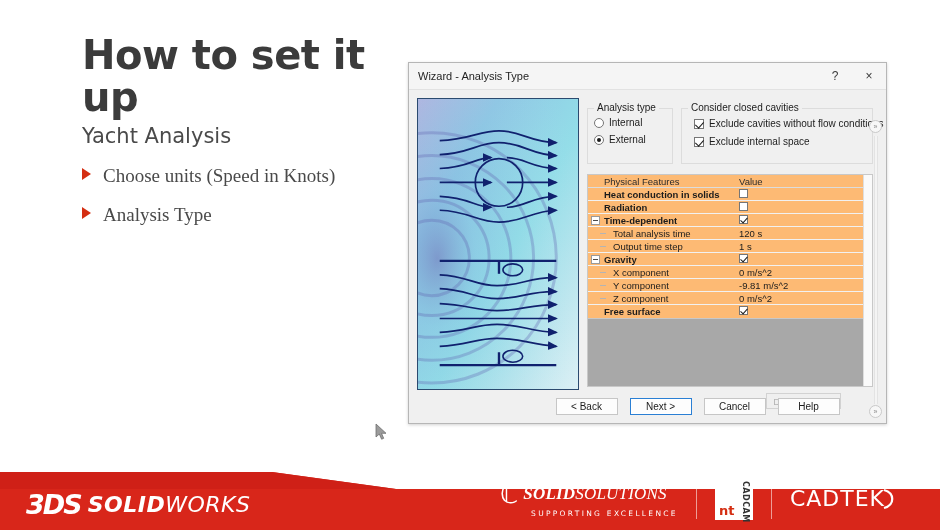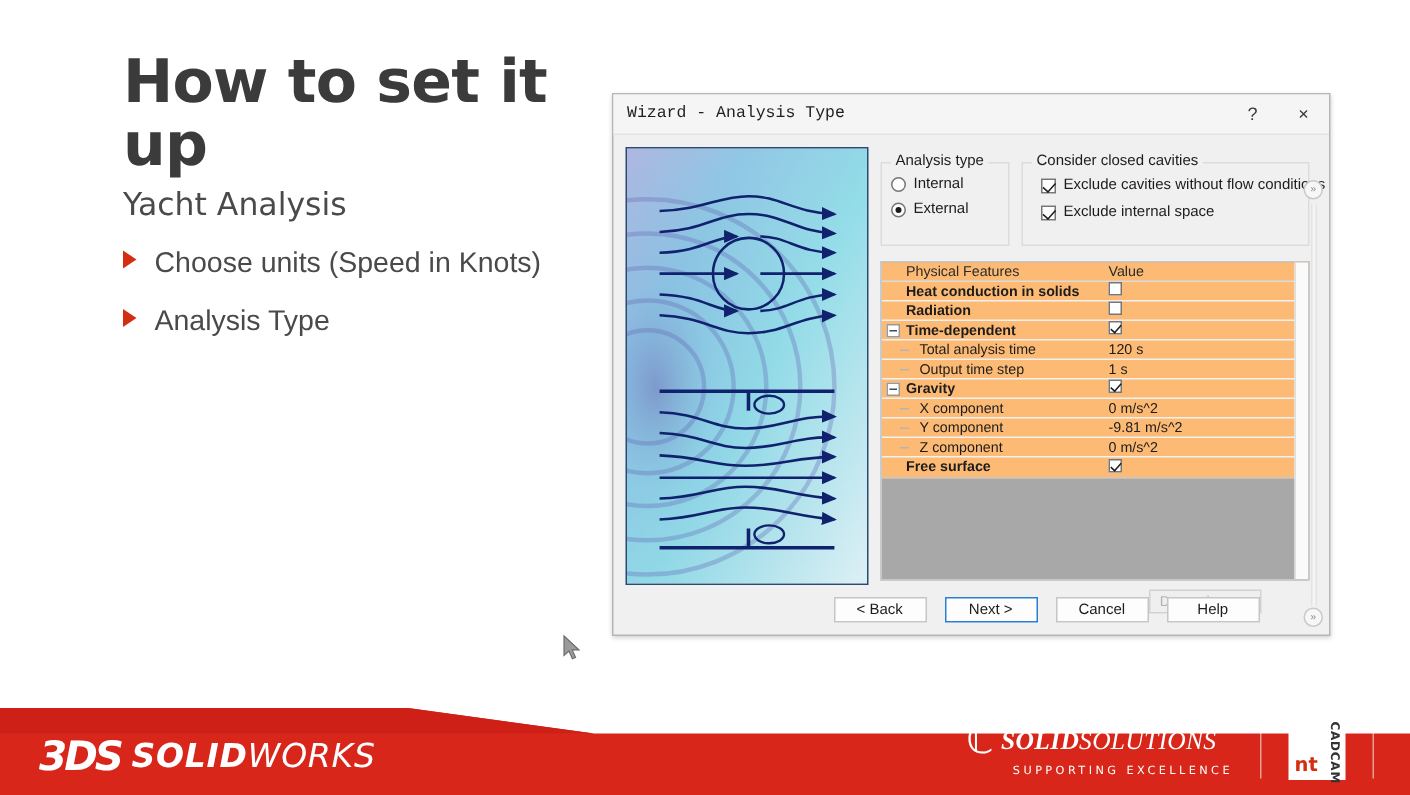--- a/index.html
+++ b/index.html
@@ -26,41 +26,41 @@
   .bullet-row { display:flex; align-items:baseline; margin-top:17px; }
   .bullet-marker {
     width:0; height:0; flex:0 0 auto;
     border-left:9px solid #d42e12;
     border-top:6px solid transparent;
     border-bottom:6px solid transparent;
     margin-right:12px; position:relative; top:-2px;
   }
   .bullet-label {
     font-size:19px; color:#4a4a4a;
-    font-family:Liberation Sans, sans-serif;
+    font-family:Liberation Serif, serif;
     text-align:right;
   }
 
   
   #dialog {
     position:absolute; left:408px; top:62px;
     width:479px; height:362px;
     background:#f0f0f0;
     border:1px solid #b6b6b6;
     box-shadow:0 1px 3px rgba(0,0,0,.18);
     font-size:10px;
     color:#1c1c1c;
   }
   #dialog-titlebar {
     height:27px; background:#f5f5f5;
     border-bottom:1px solid #e2e2e2;
     display:flex; align-items:center;
     padding-left:9px;
   }
-  #dialog-title { font-size:11px; color:#1f1f1f; flex:1;font-family:Liberation Mono, monospace; }
+  #dialog-title { font-size:11px; color:#1f1f1f; flex:1; }
   .title-btn {
     width:34px; height:26px;
     display:flex; align-items:center; justify-content:center;
     font-size:12px; color:#3a3a3a; cursor:default;
   }
 
   #dialog-body { position:relative; height:333px; }
 
   
   #flow-preview {
@@ -517,14 +517,20 @@
 
     <div class="partner">
       <div id="ntcadcam-box">
         <span id="nt-text">nt</span>
         <span id="cadcam-text">CADCAM</span>
       </div>
     </div>
 
     <div class="vsep"></div>
 
+    <div class="partner">
+      <span id="cadtek-text">CADTEK</span>
+      <svg width="16" height="22" viewBox="0 0 16 22" style="margin-left:-3px">
+        <path d="M2,2 C13,5 13,17 2,20" fill="none" stroke="#fff" stroke-width="2.2"></path>
+      </svg>
+    </div>
   </div>
 </div>
 
 </body></html>

